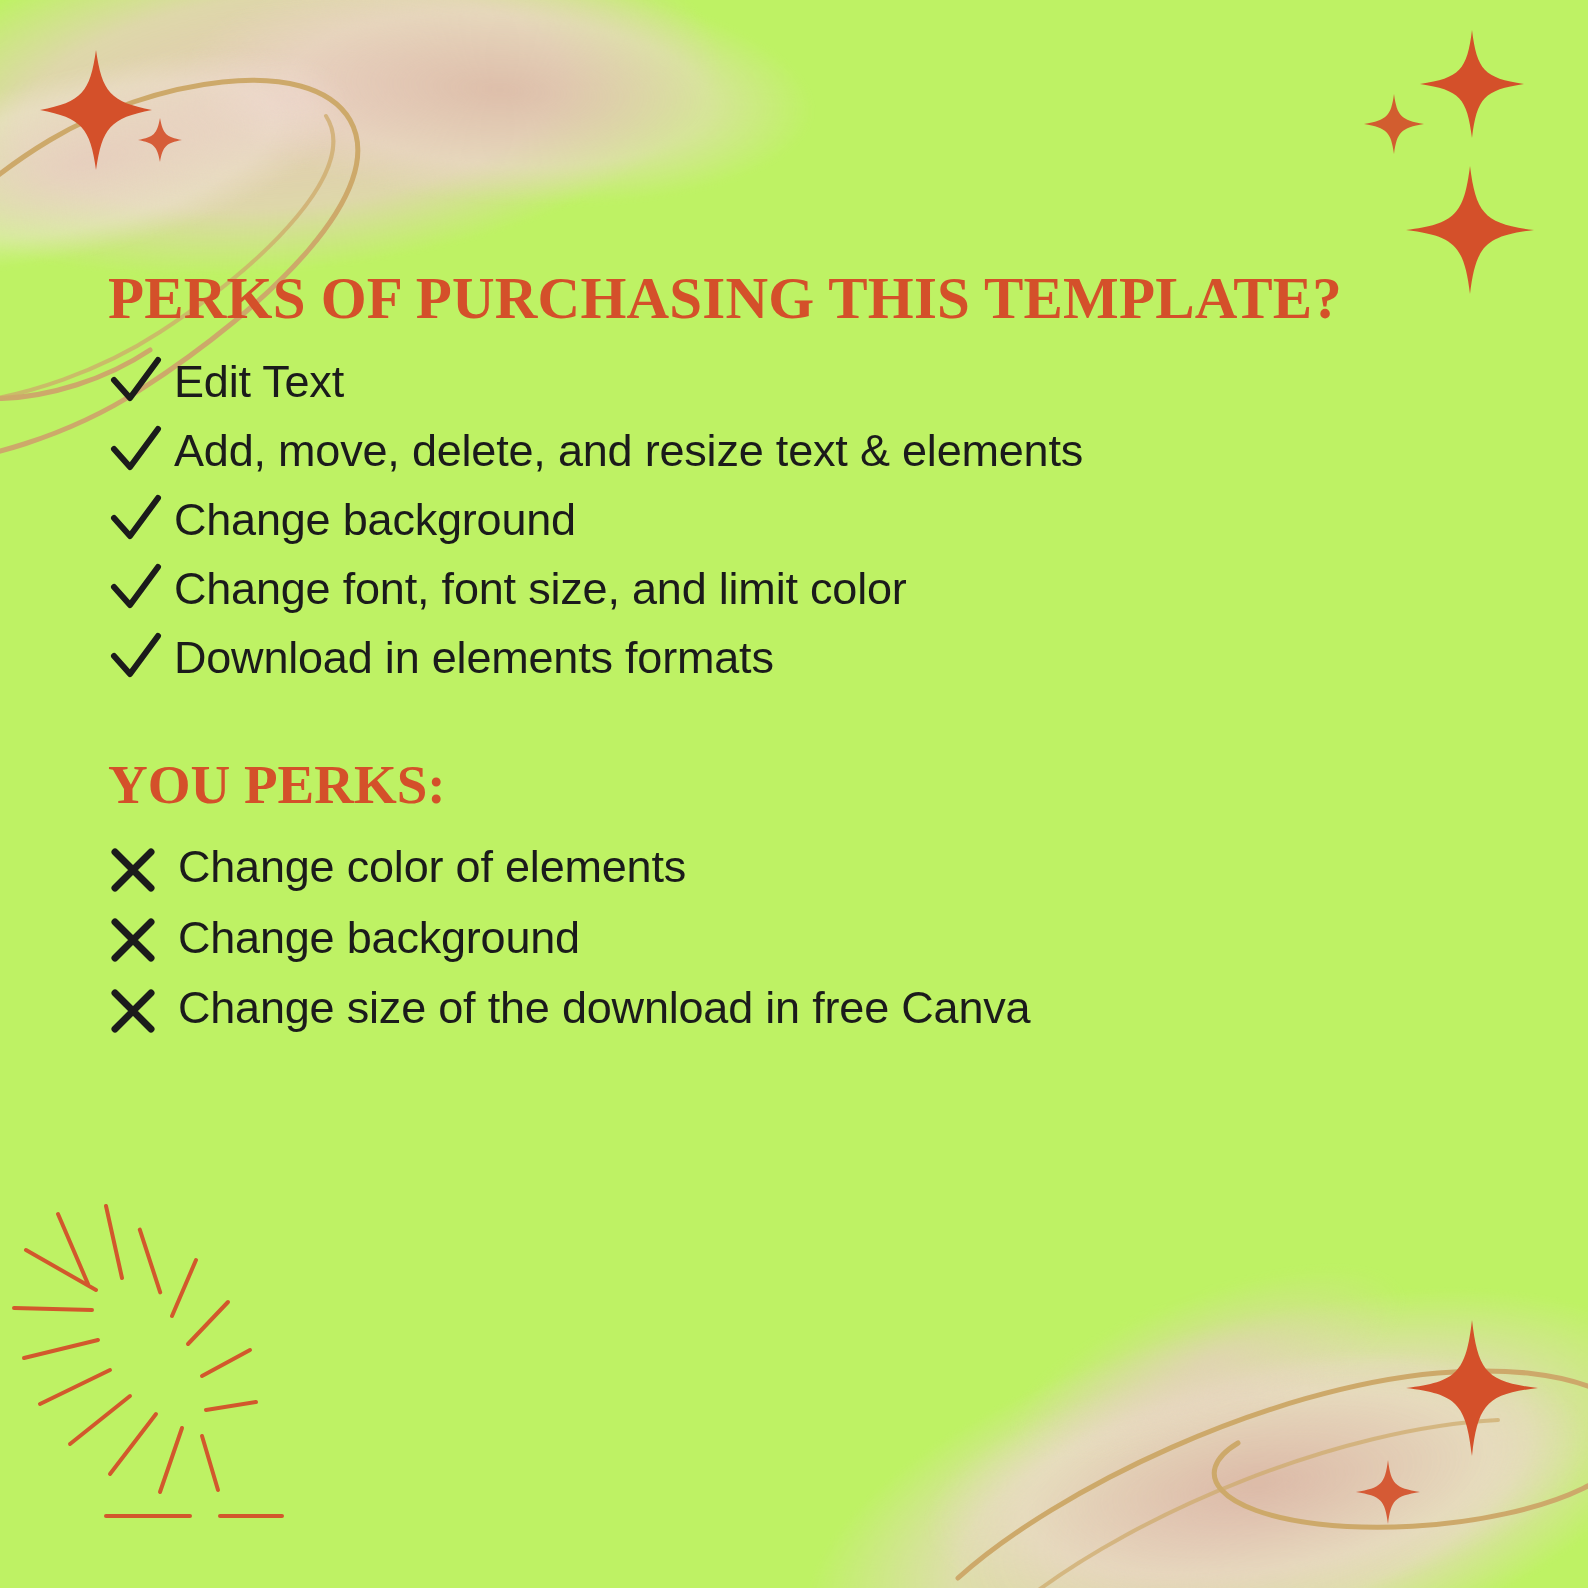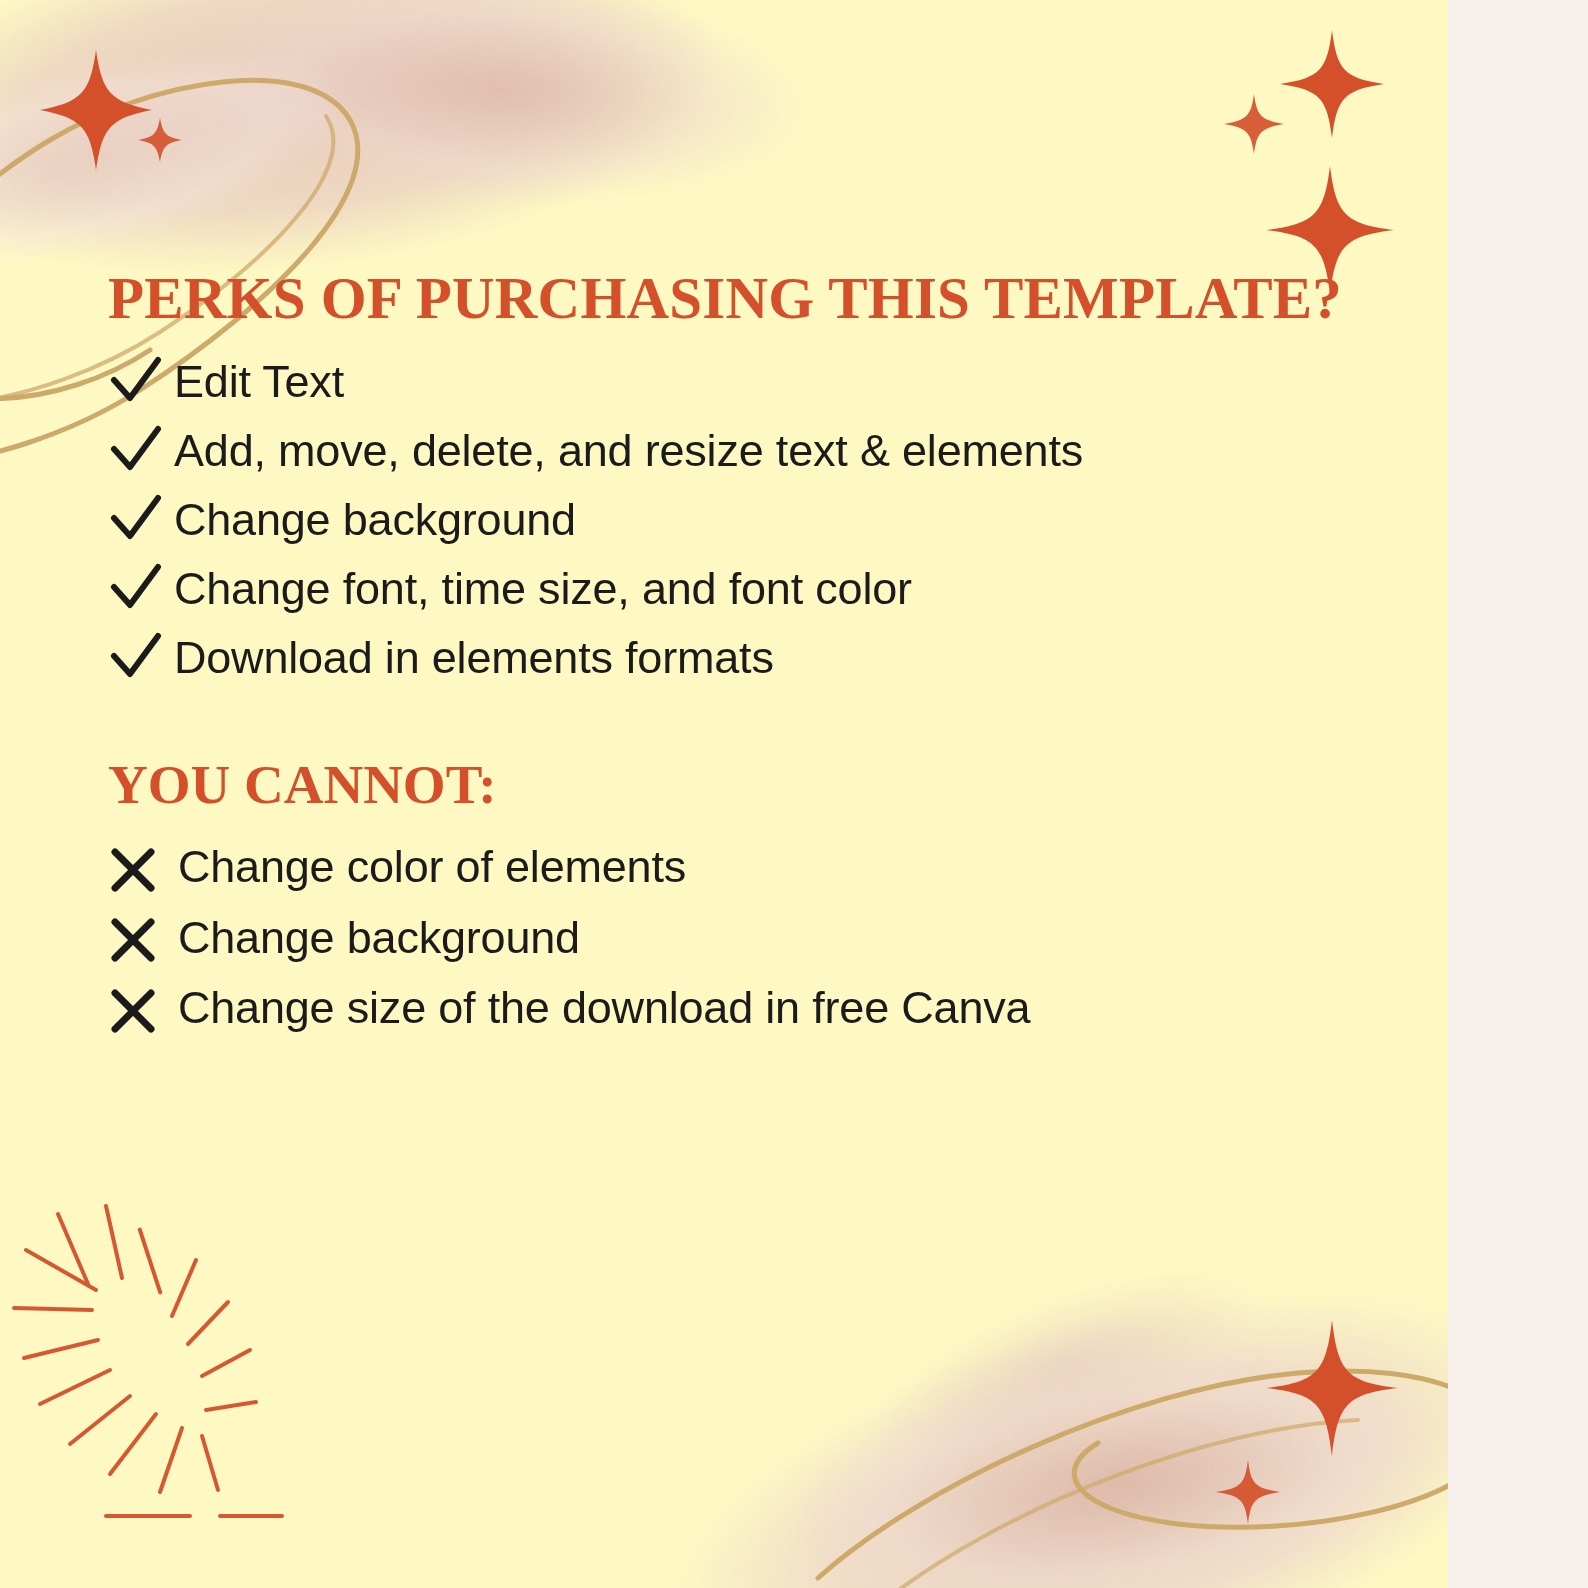--- a/index.html
+++ b/index.html
@@ -2,23 +2,23 @@
 <html><head>
 <meta charset="utf-8">
 <style>
   html, body {
     margin: 0;
     padding: 0;
     background: #f7f0ec;
   }
   .canvas {
     position: relative;
-    width: 1448px;
+    width: 1588px;
     height: 1588px;
-    background: #fef9c3;
+    background: #bef264;
     overflow: hidden;
     font-family: "Liberation Sans", sans-serif;
   }
 
   
   .deco { position: absolute; pointer-events: none; }
 
   .wash-top {
     top: -120px; left: -160px;
     width: 1000px; height: 430px;
@@ -216,34 +216,34 @@
             </svg>
         </span>
         <span class="item-text">Change background</span>
       </li>
       <li>
         <span class="mark">
           <svg width="56" height="56" viewBox="0 0 56 56">
               <path d="M6 26 L22 44 L50 6" fill="none" stroke="#1b1b1b" stroke-width="6" stroke-linecap="round" stroke-linejoin="round"></path>
             </svg>
         </span>
-        <span class="item-text">Change font, time size, and font color</span>
+        <span class="item-text">Change font, font size, and limit color</span>
       </li>
       <li>
         <span class="mark">
           <svg width="56" height="56" viewBox="0 0 56 56">
               <path d="M6 26 L22 44 L50 6" fill="none" stroke="#1b1b1b" stroke-width="6" stroke-linecap="round" stroke-linejoin="round"></path>
             </svg>
         </span>
         <span class="item-text">Download in elements formats</span>
       </li>
     </ul>
 
     <div class="cannot-block">
-      <h2 class="subheading">YOU CANNOT:</h2>
+      <h2 class="subheading">YOU PERKS:</h2>
 
       <ul class="list cannot">
         <li>
           <span class="mark">
             <svg width="50" height="50" viewBox="0 0 50 50">
                 <path d="M7 7 L43 43 M43 7 L7 43" fill="none" stroke="#1b1b1b" stroke-width="7" stroke-linecap="round"></path>
               </svg>
           </span>
           <span class="item-text">Change color of elements</span>
         </li>

